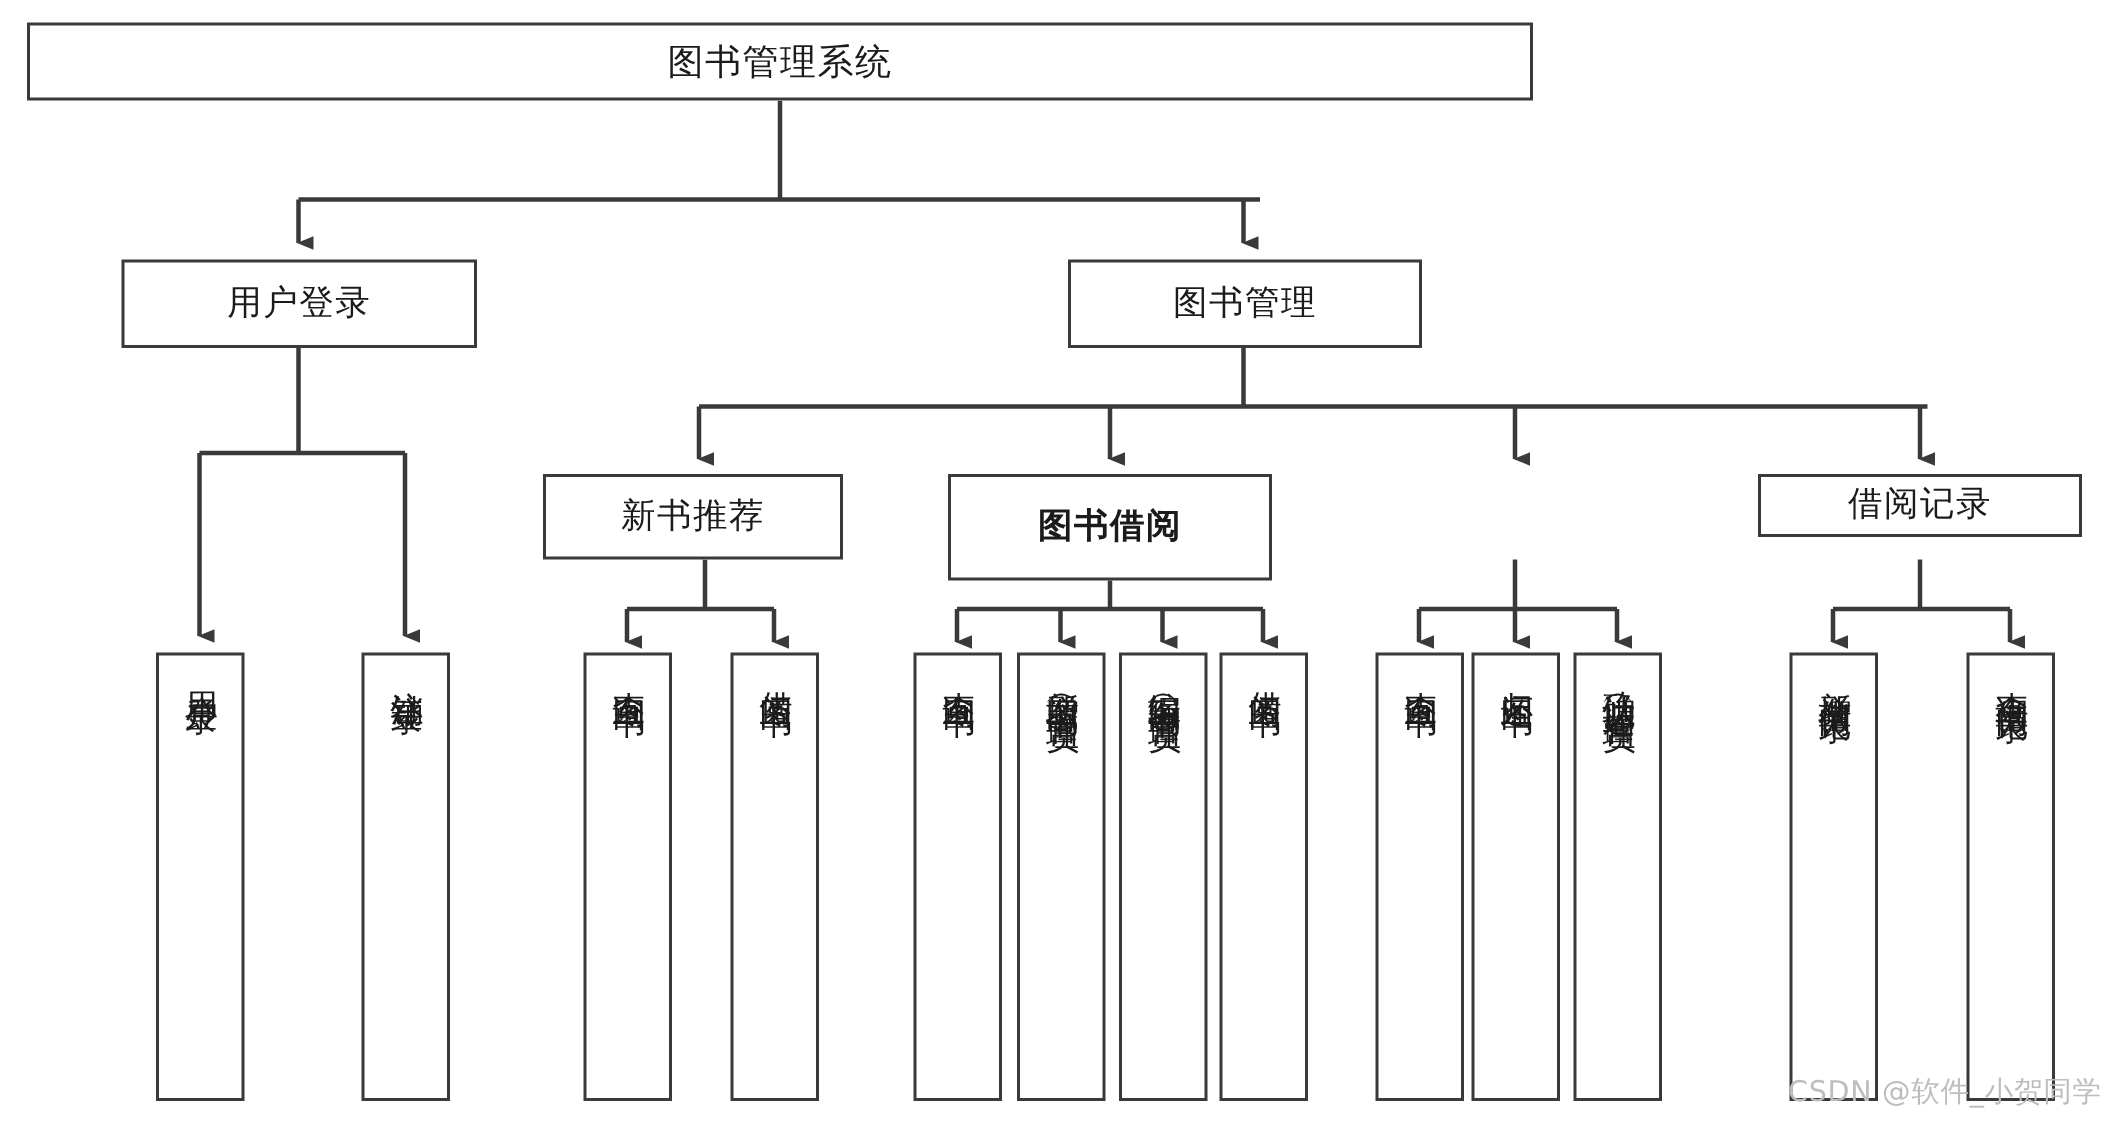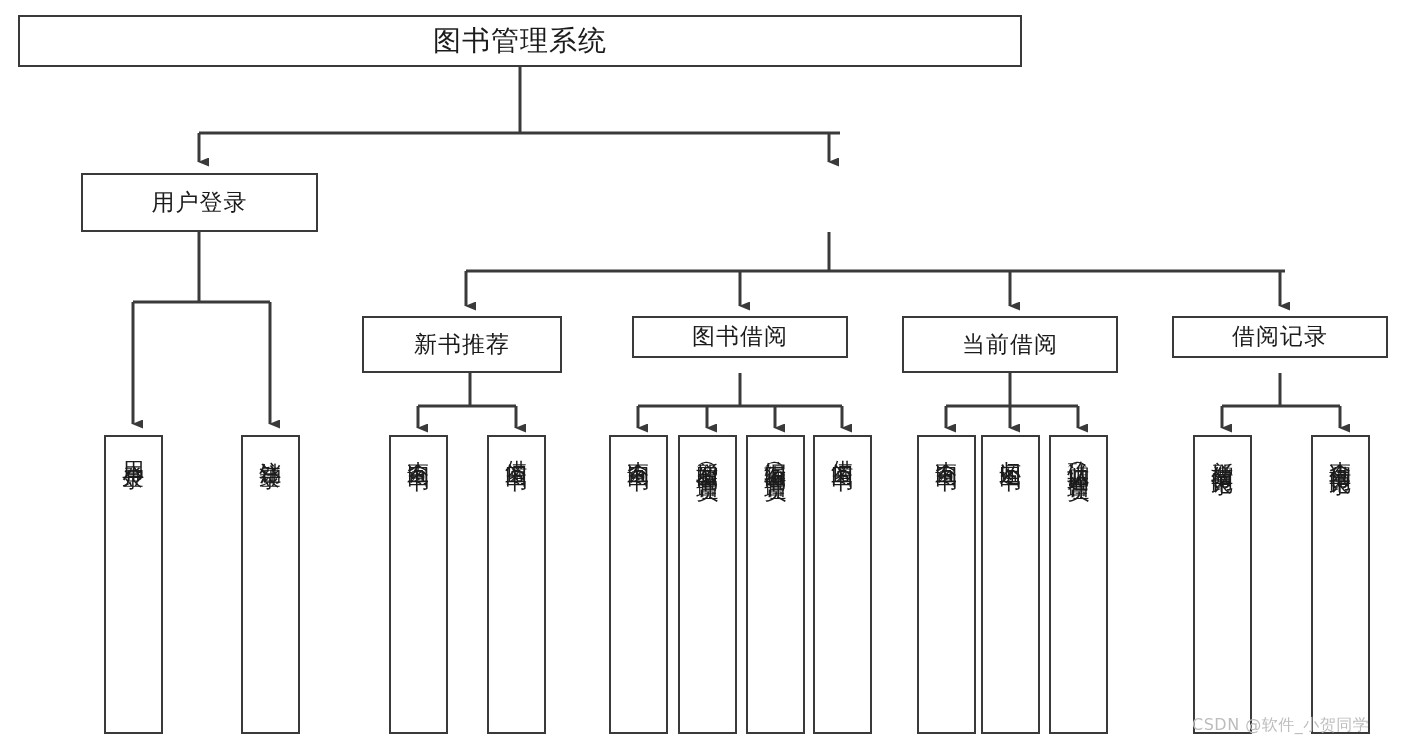--- a/index.html
+++ b/index.html
@@ -36,39 +36,39 @@
     justify-content: center;
     color: #1b1b1b;
     z-index: 2;
   }
   .node.horiz {
     font-size: 23px;
     letter-spacing: 1px;
     line-height: 1.2;
   }
   .node.root {
-    font-size: 28px;
+    font-size: 24px;
   }
   .node.vert {
     align-items: flex-start;
     justify-content: center;
     padding-top: 6px;
   }
   .vert-label {
     writing-mode: vertical-rl;
     text-orientation: upright;
     font-size: 22px;
     line-height: 1.16;
     letter-spacing: 3px;
     white-space: nowrap;
     color: #1b1b1b;
   }
   .watermark {
     position: absolute;
-    font-size: 16px;
+    font-size: 19px;
     color: #bdbdbd;
     letter-spacing: 0.5px;
     white-space: nowrap;
     z-index: 3;
     font-family: "DejaVu Sans", "Liberation Sans", sans-serif;
   }
 </style>
 </head>
 <body>
 
@@ -124,29 +124,29 @@
     </g>
   </svg>
 
   <div class="node horiz root" style="left:18px; top:15px; width:1004px; height:52px;">
     <span>图书管理系统</span>
   </div>
 
   <div class="node horiz" style="left:81px; top:173px; width:237px; height:59px;">
     <span>用户登录</span>
   </div>
+  <div class="node horiz" style="left:712px; top:173px; width:236px; height:59px;">
+    <span>图书管理</span>
+  </div>
 
   <div class="node horiz" style="left:362px; top:316px; width:200px; height:57px;">
     <span>新书推荐</span>
   </div>
-  <div class="node horiz" style="left:632px; top:316px; width:216px; height:42px;">
+  <div class="node horiz" style="left:632px; top:316px; width:216px; height:71px;font-weight:bold;">
     <span>图书借阅</span>
-  </div>
-  <div class="node horiz" style="left:902px; top:316px; width:216px; height:57px;">
-    <span>当前借阅</span>
   </div>
   <div class="node horiz" style="left:1172px; top:316px; width:216px; height:42px;">
     <span>借阅记录</span>
   </div>
 
   <div class="node vert" style="left:104px; top:435px; width:59px; height:299px;">
     <span class="vert-label">用户登录</span>
   </div>
   <div class="node vert" style="left:241px; top:435px; width:59px; height:299px;">
     <span class="vert-label">注销登录</span>

